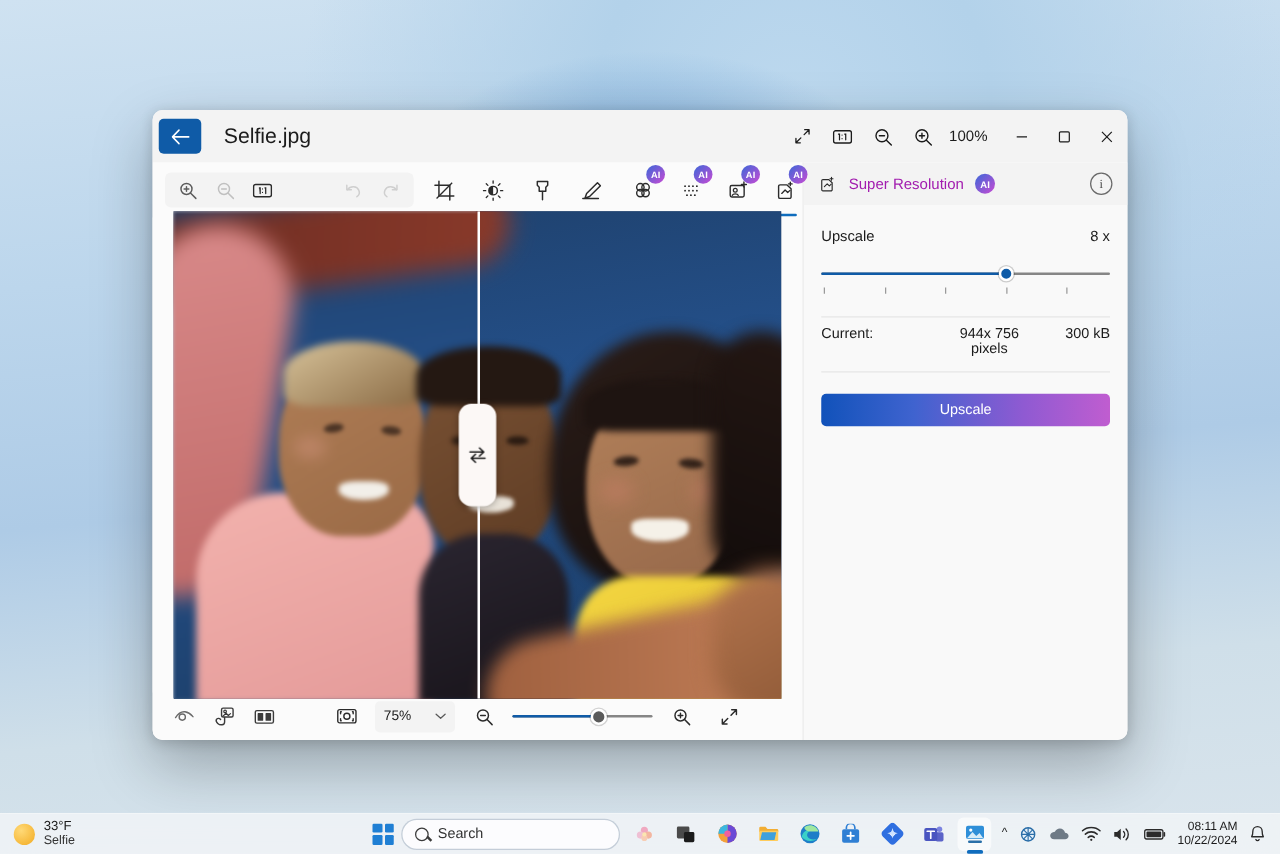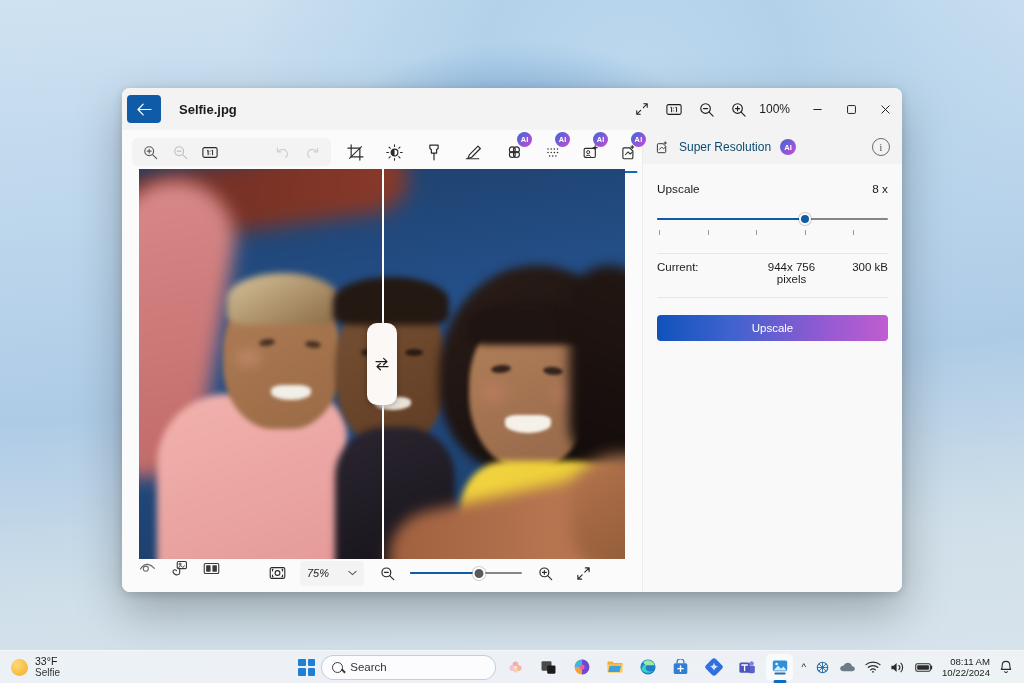--- a/index.html
+++ b/index.html
@@ -79,21 +79,21 @@
     overflow:hidden; z-index: 30;
     display:flex; flex-direction:column;
   }
   
   #titlebar { height: 42px; display:flex; align-items:stretch; background:#f3f3f3; flex:none; }
   #backbtn {
     width: 34px; height: 28px; margin: 7px 0 0 5px; border-radius:4px;
     background:#0f5ba7; color:#fff; display:flex; align-items:center; justify-content:center;
     cursor:pointer; flex:none;
   }
-  #filename { display:flex; align-items:center; padding-left: 18px; font-size: 13px; color:#1b1b1b; flex:1;font-weight:bold; }
+  #filename { display:flex; align-items:center; padding-left: 18px; font-size: 17px; color:#1b1b1b; flex:1; }
   #tb-right { display:flex; align-items:center; gap:2px; padding-right:2px; }
   .tbtn {
     width: 30px; height:30px; border-radius:4px; display:flex; align-items:center; justify-content:center;
     cursor:pointer; color:#1b1b1b;
   }
   #zoompct { font-size: 12px; color:#1b1b1b; padding: 0 8px 0 4px; }
   .wbtn { width: 34px; height: 42px; display:flex; align-items:center; justify-content:center; cursor:pointer; color:#1b1b1b; }
 
   
   #wbody { flex:1; display:flex; min-height:0; }
@@ -135,42 +135,42 @@
   #divider { position:absolute; top:0; bottom:0; left: 50%; width: 2px; background:#fff; z-index: 12; }
   #dividerhandle {
     position:absolute; left: 50%; top: 50%; transform: translate(-50%,-50%);
     width: 30px; height: 82px; border-radius: 10px; background:#fcf8f6;
     box-shadow: 0 1px 6px rgba(0,0,0,.3); z-index: 13;
     display:flex; align-items:center; justify-content:center; cursor: ew-resize;
     color:#111;
   }
 
   
-  #bottombar { height: 38px; display:flex; padding: 0 10px; gap: 2px; flex:none;font-style:italic; }
+  #bottombar { height: 38px; display:flex; align-items:center; padding: 0 10px; gap: 2px; flex:none; }
   #bb-left { display:flex; gap:2px; }
   #bb-center { flex:1; display:flex; align-items:center; justify-content:center; gap: 8px; }
   #zoomselect {
     height: 25px; min-width: 64px; background:#f3f3f3; border-radius:4px;
     display:flex; align-items:center; justify-content:space-between; padding: 0 7px;
     font-size: 11px; color:#1b1b1b; cursor:pointer; gap: 8px;
   }
   #zslider { width: 112px; height: 16px; position:relative; display:flex; align-items:center; cursor:pointer;}
   #zslider .track { position:absolute; left:0; right:0; height: 2.6px; background:#868686; border-radius:2px; }
   #zslider .fill { position:absolute; left:0; height: 2.6px; background:#0f5ba7; border-radius:2px; width: 62%; }
   #zslider .thumb {
     position:absolute; left: 62%; transform: translateX(-50%);
     width: 13px; height: 13px; border-radius:50%; background:#5a5a5a; border: 2.5px solid #fff;
     box-shadow: 0 0 0 1px rgba(0,0,0,.16);
   }
 
   
   #panelheader {
     height: 34px; background:#f3f3f3; display:flex; align-items:center; padding: 0 12px; gap: 9px; flex:none;
   }
-  #panelheader .ptitle { font-size: 12px; color:#0c4a6e; }
+  #panelheader .ptitle { font-size: 12px; color:#a21caf; }
   #panelheader .ai {
     width: 16px; height:16px; border-radius:50%;
     background: linear-gradient(135deg, #3b68d8, #b44fd4 85%);
     color:#fff; font-size:7.6px; font-weight:bold; display:flex; align-items:center; justify-content:center;
   }
   #infobtn { margin-left:auto; width:18px; height:18px; border:1.3px solid #6a6a6a; border-radius:50%;
     display:flex; align-items:center; justify-content:center; font-size: 10px; color:#4a4a4a; cursor:pointer;
     font-family:"Liberation Serif", serif; }
 
   #panelbody { padding: 18px 14px 0 14px; }

